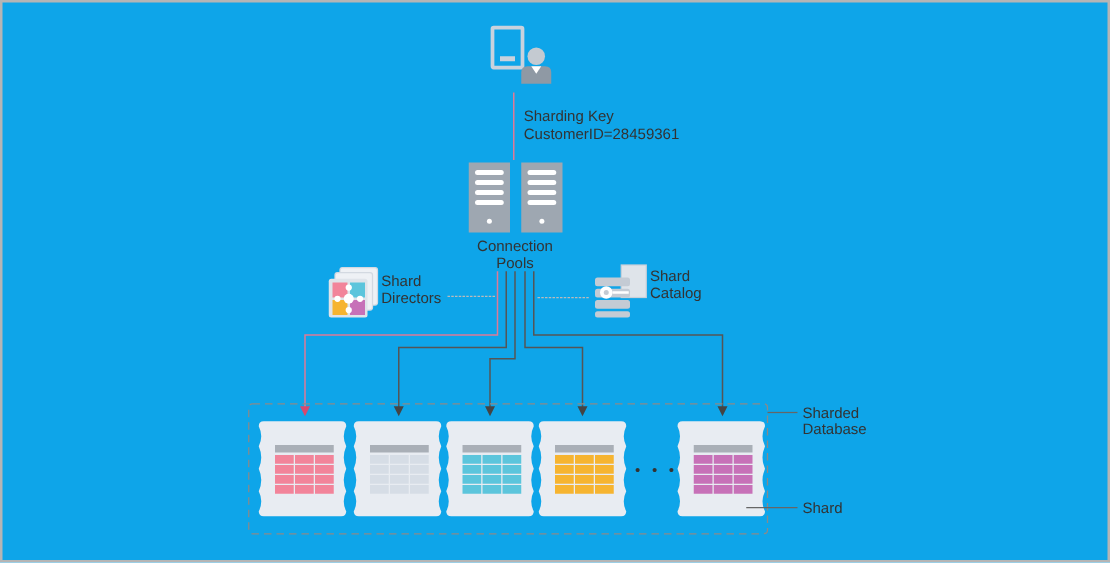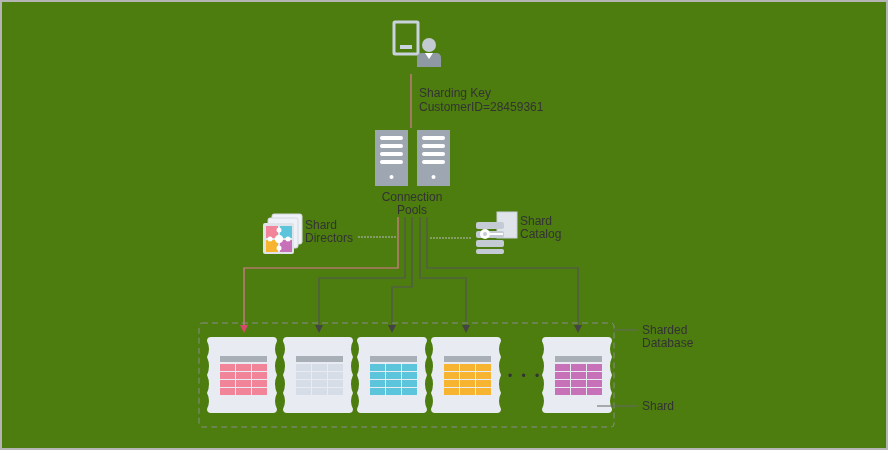--- a/index.html
+++ b/index.html
@@ -1,19 +1,19 @@
 <!DOCTYPE html>
 <html><head>
   <meta charset="utf-8">
   <style>
     html, body { margin: 0; padding: 0; background: #fff; }
     body { width: 888px; height: 450px; overflow: hidden; }
     .frame {
       position: relative; width: 888px; height: 450px; box-sizing: border-box;
-      border: 2px solid #b5b5b5; background: #4d7c0f;
+      border: 2px solid #b5b5b5; background: #0ea5e9;
     }
     svg#diagram { position: absolute; left: 0; top: 0; }
     .lbl { font-family: "Liberation Sans", sans-serif; font-size: 12px; fill: #333; }
   </style>
 </head>
 <body>
 
 <div class="frame">
 <svg id="diagram" width="888" height="450" viewBox="0 0 888 450">
 

